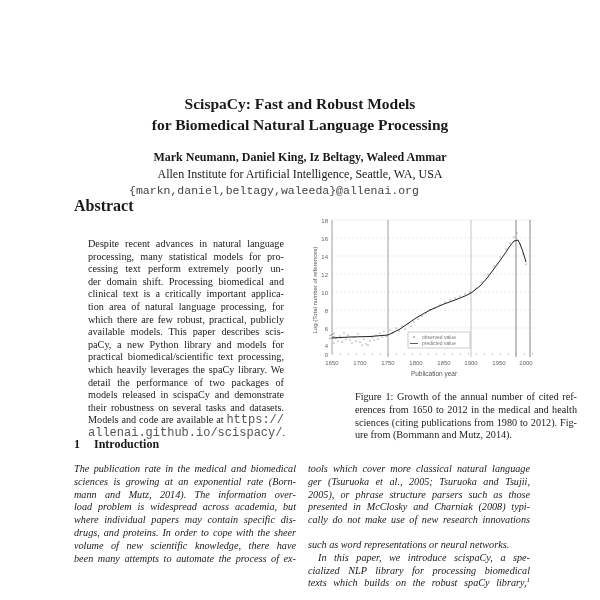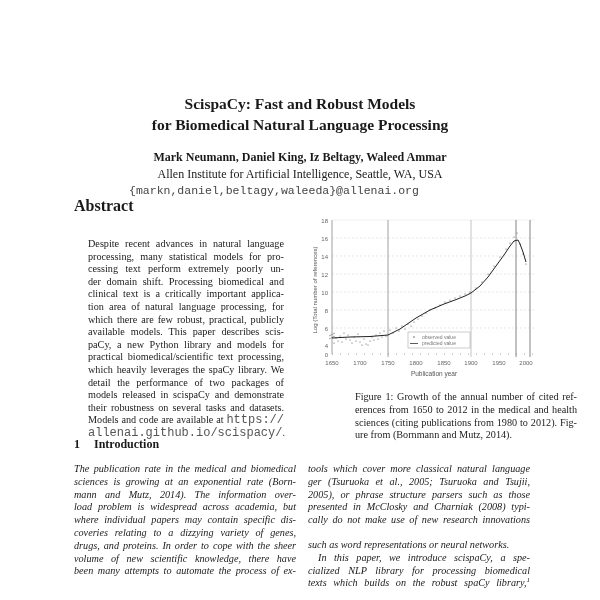--- a/index.html
+++ b/index.html
@@ -67,21 +67,20 @@
 <div class="abs sec-head">
   <span class="num">1</span><span>Introduction</span>
 </div>
 
 <div class="abs col left-col">
   <span class="line">The publication rate in the medical and biomedical</span>
   <span class="line">sciences is growing at an exponential rate (Born-</span>
   <span class="line">mann and Mutz, 2014).   The information over-</span>
   <span class="line">load problem is widespread across academia, but</span>
   <span class="line">where individual papers may contain specific dis-</span>
-  <span class="line">coveries relating to a dizzying variety of genes,</span>
   <span class="line">drugs, and proteins. In order to cope with the sheer</span>
   <span class="line">volume of new scientific knowledge, there have</span>
   <span class="line">been many attempts to automate the process of ex-</span>
 </div>
 
 <div class="abs chart">
   <svg width="230" height="168" viewBox="0 0 230 168">
 
     <g stroke="#d8d8d8" stroke-width="0.6" stroke-dasharray="2,2">
       <line x1="22" y1="26" x2="225" y2="26"></line>

